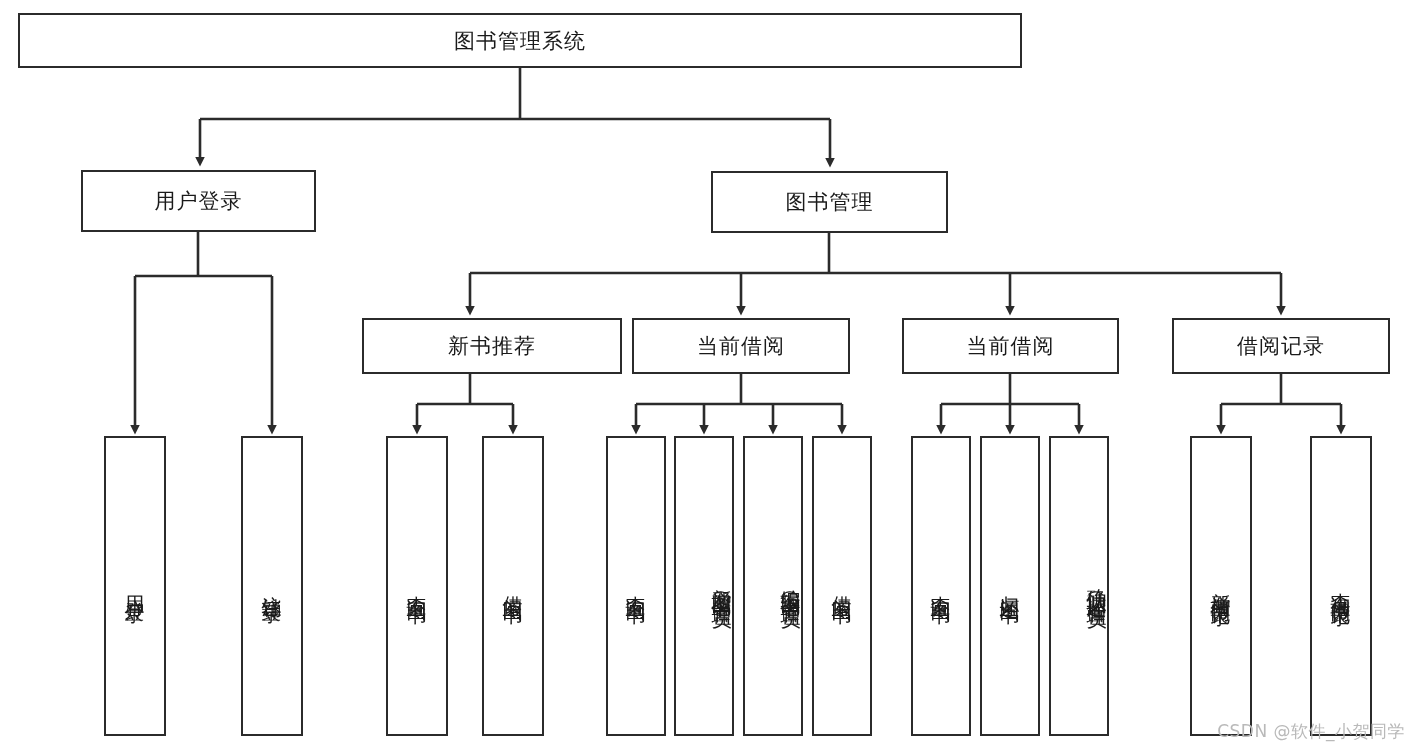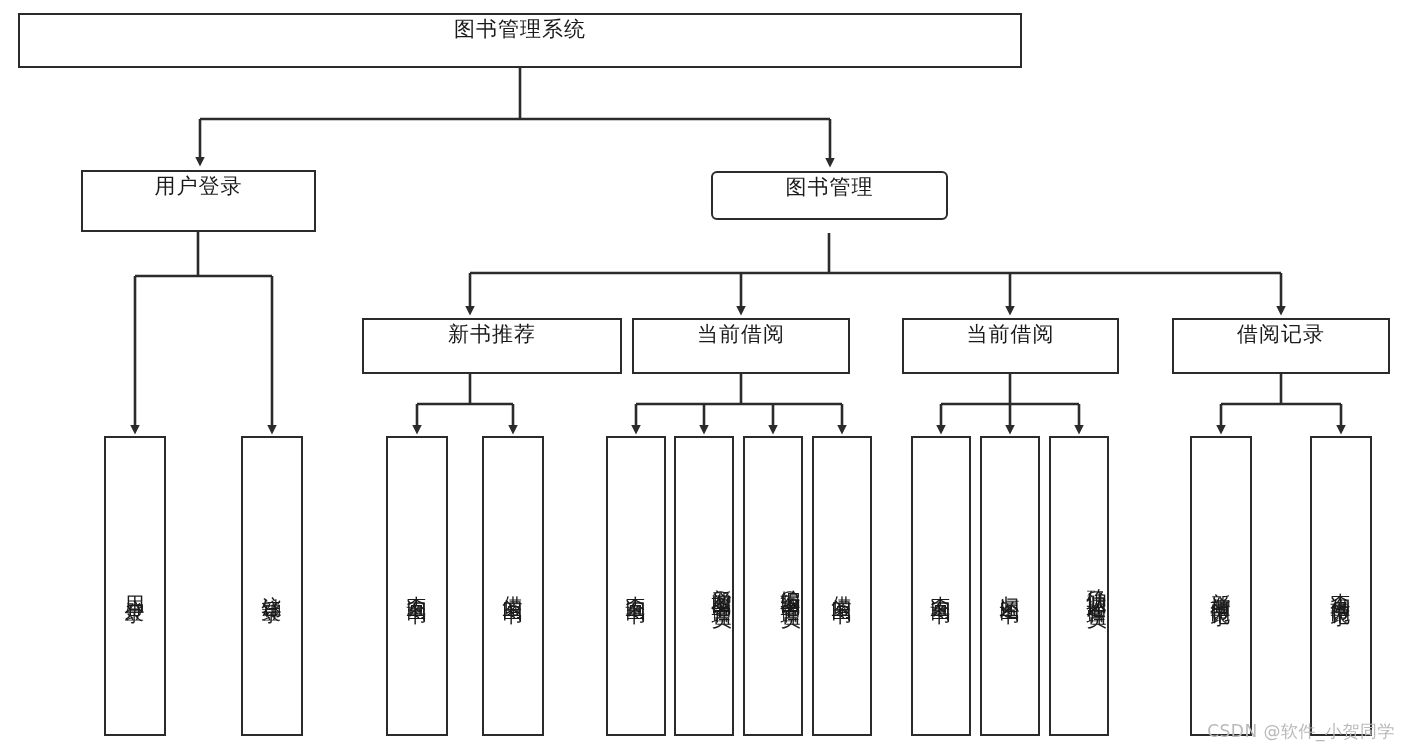--- a/index.html
+++ b/index.html
@@ -2,28 +2,28 @@
 <html><head>
 <meta charset="utf-8">
 <style>
   html,body{margin:0;padding:0;background:#ffffff;}
   body{width:1405px;height:747px;overflow:hidden;
        font-family:"DejaVu Sans","Liberation Sans",sans-serif;}
   #stage{position:relative;width:1405px;height:747px;background:#fff;}
   svg#wires{position:absolute;left:0;top:0;width:1405px;height:747px;}
 
   .node{position:absolute;box-sizing:border-box;background:#ffffff;
-        border:2.5px solid #2b2b2b;display:flex;
+        border:2.5px solid #2b2b2b;display:flex;align-items:center;
         justify-content:center;color:#1a1a1a;}
   .node.h{font-size:21px;letter-spacing:1px;}
   .node.leaf{font-size:20px;writing-mode:vertical-rl;text-orientation:upright;
              letter-spacing:3px;line-height:1;padding:8px 0;
              align-items:flex-start;justify-content:center;}
   .node.leaf.mid{align-items:center;}
-  .watermark{position:absolute;right:10px;bottom:4px;font-size:17px;
+  .watermark{position:absolute;right:0;bottom:4px;font-size:17px;
              color:#b9b9b9;letter-spacing:.5px;white-space:nowrap;margin-left:46px;}
 </style>
 </head>
 <body>
 
 <div id="stage">
 
   <svg id="wires" viewBox="0 0 1405 747">
     <defs>
       <marker id="ar" markerWidth="12" markerHeight="12" refX="1.5" refY="5" orient="auto" markerUnits="userSpaceOnUse">
@@ -74,21 +74,21 @@
     </g>
   </svg>
 
   <div class="node h" style="left:18px;top:13px;width:1004px;height:55px;">
     <span>图书管理系统</span>
   </div>
 
   <div class="node h" style="left:81px;top:170px;width:235px;height:62px;">
     <span>用户登录</span>
   </div>
-  <div class="node h" style="left:711px;top:171px;width:237px;height:49px;border-radius:6px;">
+  <div class="node h" style="left:711px;top:171px;width:237px;height:62px;">
     <span>图书管理</span>
   </div>
 
   <div class="node h" style="left:362px;top:318px;width:260px;height:56px;">
     <span>新书推荐</span>
   </div>
   <div class="node h" style="left:632px;top:318px;width:218px;height:56px;">
     <span>当前借阅</span>
   </div>
   <div class="node h" style="left:1172px;top:318px;width:218px;height:56px;">

